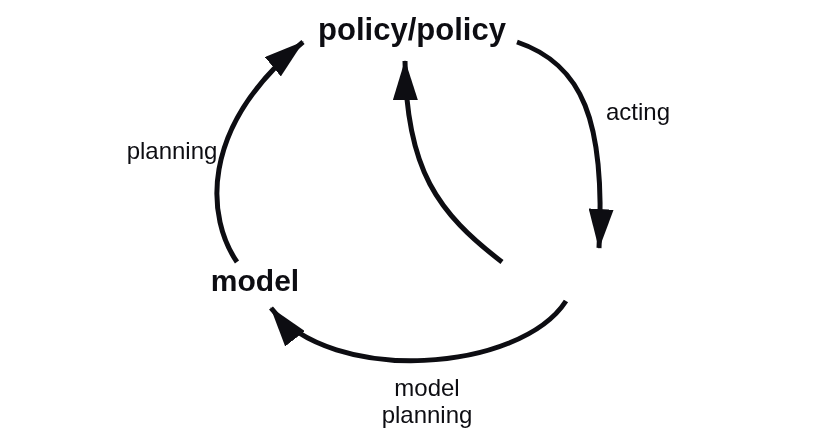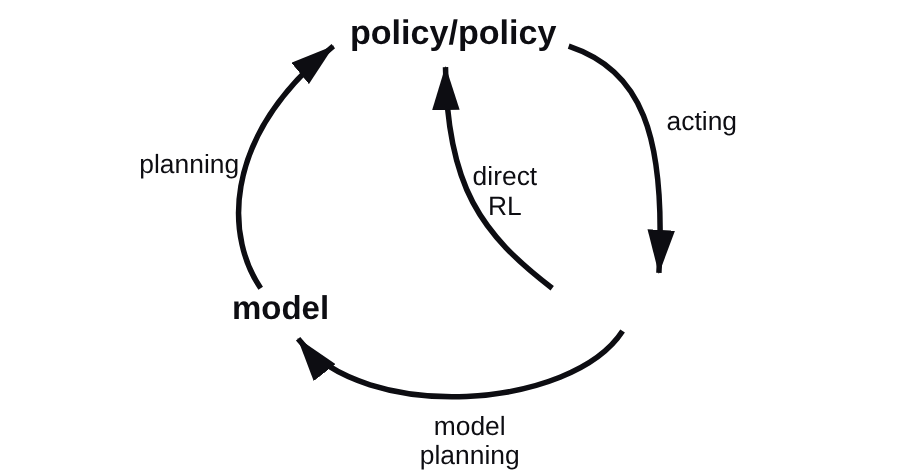--- a/index.html
+++ b/index.html
@@ -65,23 +65,19 @@
 
   <div class="lbl node top" style="left:412px;top:30px;">policy/policy</div>
 
   <div class="lbl node" style="left:255px;top:281px;">model</div>
 
 
   <div class="lbl edge-label" style="left:172px;top:151px;">planning</div>
 
   <div class="lbl edge-label" style="left:638px;top:112px;">acting</div>
 
-  <div class="lbl edge-label two-line" style="left:459px;top:174px;">
-    <span>direct</span>
-    <span>RL</span>
-  </div>
 
   <div class="lbl edge-label two-line" style="left:427px;top:401px;">
     <span>model</span>
     <span>planning</span>
   </div>
 
 </div>
 
 </body></html>

